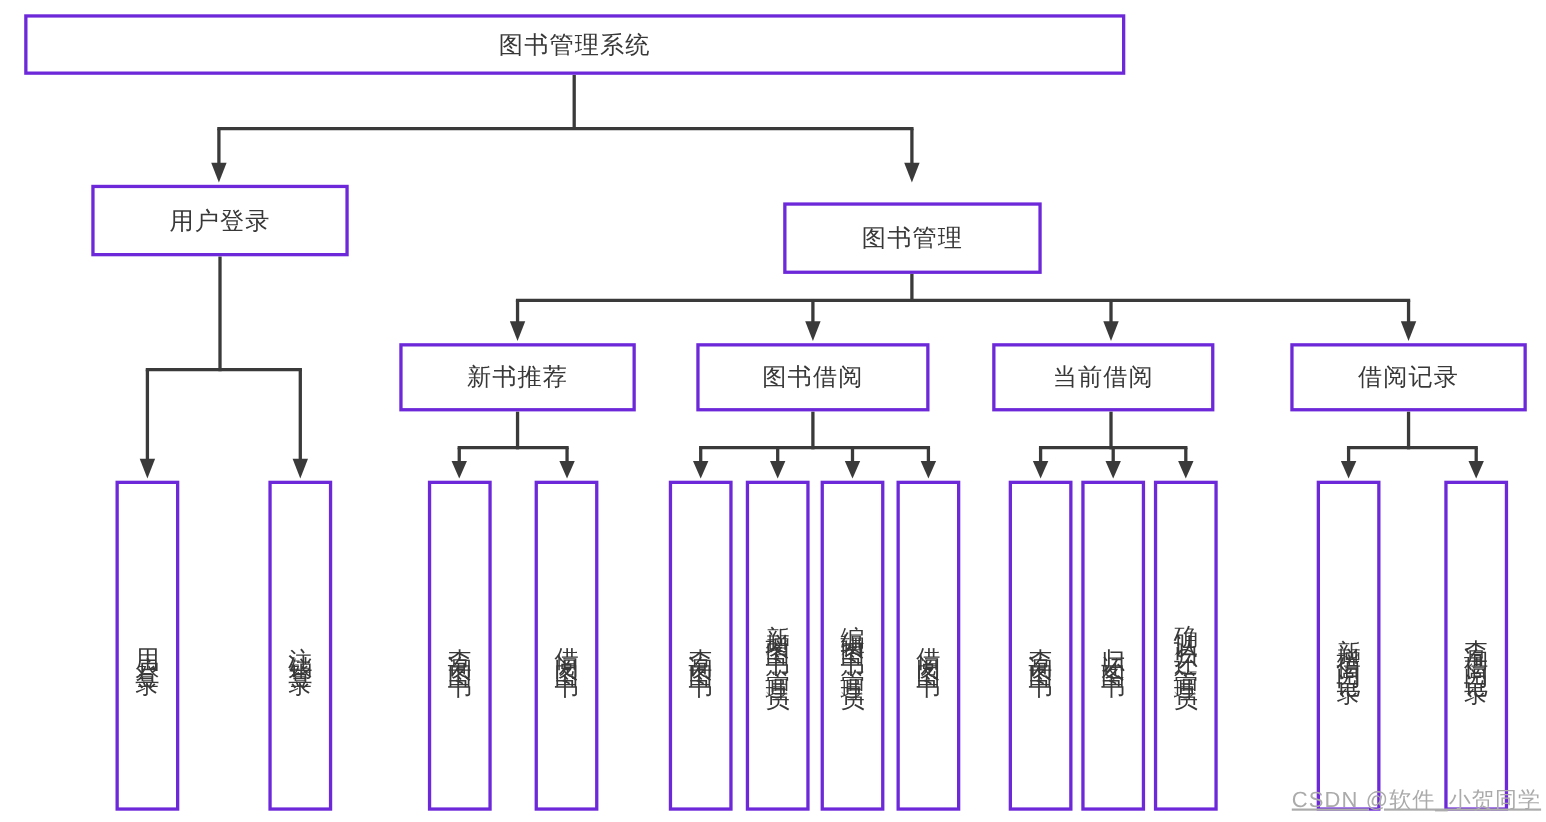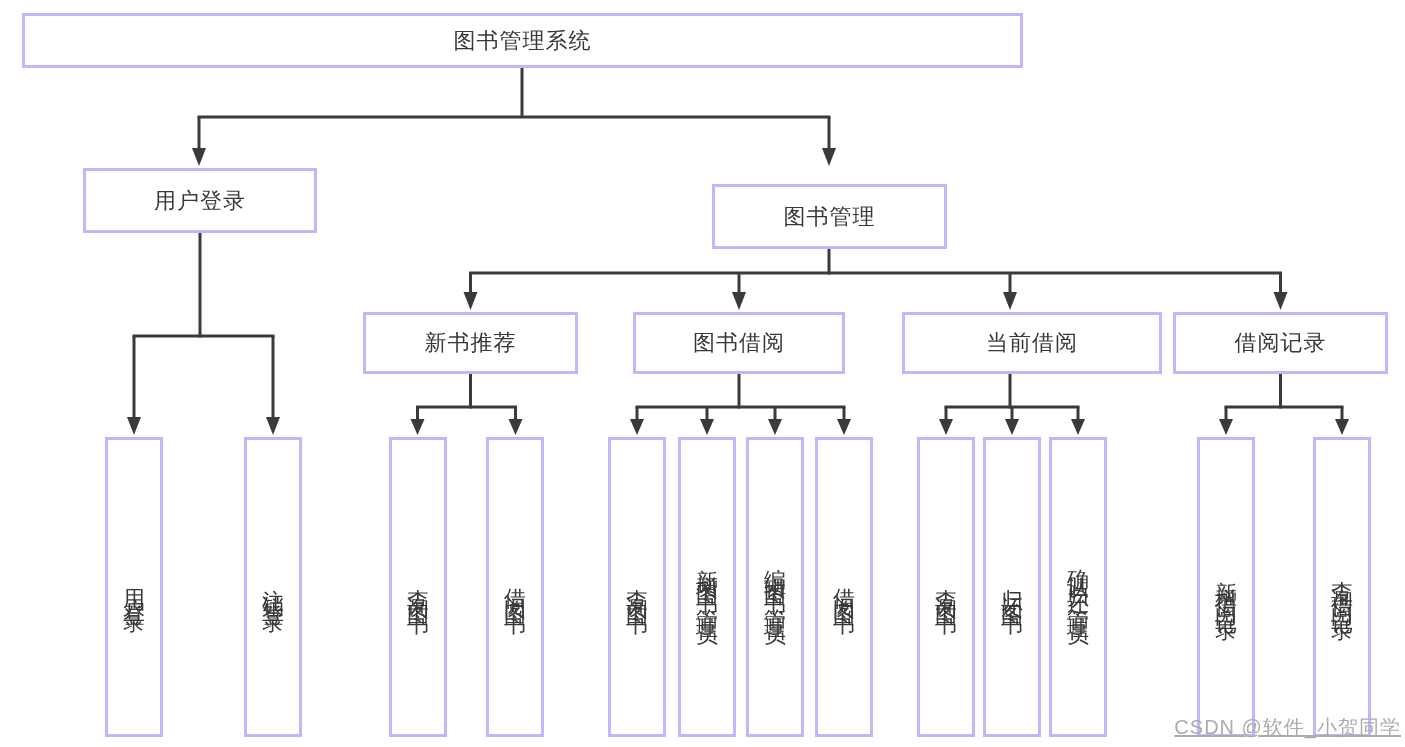--- a/index.html
+++ b/index.html
@@ -18,21 +18,21 @@
   #connectors {
     position: absolute;
     left: 0;
     top: 0;
     z-index: 0;
   }
   .box {
     position: absolute;
     box-sizing: border-box;
     background: #ffffff;
-    border: 3px solid #c4b5fd;
+    border: 3px solid #6d28d9;
     color: #383838;
     display: flex;
     align-items: center;
     justify-content: center;
     z-index: 1;
     font-size: 22px;
     letter-spacing: 1px;
     white-space: nowrap;
   }
   .leaf {
@@ -136,21 +136,21 @@
     </g>
   </svg>
 
   <div class="box" style="left:22px; top:13px; width:1001px; height:55px;">图书管理系统</div>
 
   <div class="box" style="left:83px; top:168px; width:234px; height:65px;">用户登录</div>
   <div class="box" style="left:712px; top:168px; width:235px; height:65px;margin-top:16px;">图书管理</div>
 
   <div class="box" style="left:363px; top:312px; width:215px; height:62px;">新书推荐</div>
   <div class="box" style="left:633px; top:312px; width:212px; height:62px;text-align:center;">图书借阅</div>
-  <div class="box" style="left:902px; top:312px; width:260px; height:62px;">当前借阅</div>
+  <div class="box" style="left:902px; top:312px; width:202px; height:62px;">当前借阅</div>
   <div class="box" style="left:1173px; top:312px; width:215px; height:62px;">借阅记录</div>
 
   <div class="box leaf" style="left:105px; top:437px; width:58px; height:300px;">用户登录</div>
   <div class="box leaf" style="left:244px; top:437px; width:58px; height:300px;">注销登录</div>
 
   <div class="box leaf" style="left:389px; top:437px; width:58px; height:300px;">查询图书</div>
   <div class="box leaf" style="left:486px; top:437px; width:58px; height:300px;">借阅图书</div>
 
   <div class="box leaf" style="left:608px; top:437px; width:58px; height:300px;">查询图书</div>
   <div class="box leaf" style="left:678px; top:437px; width:58px; height:300px;">新增图书（管理员）</div>

